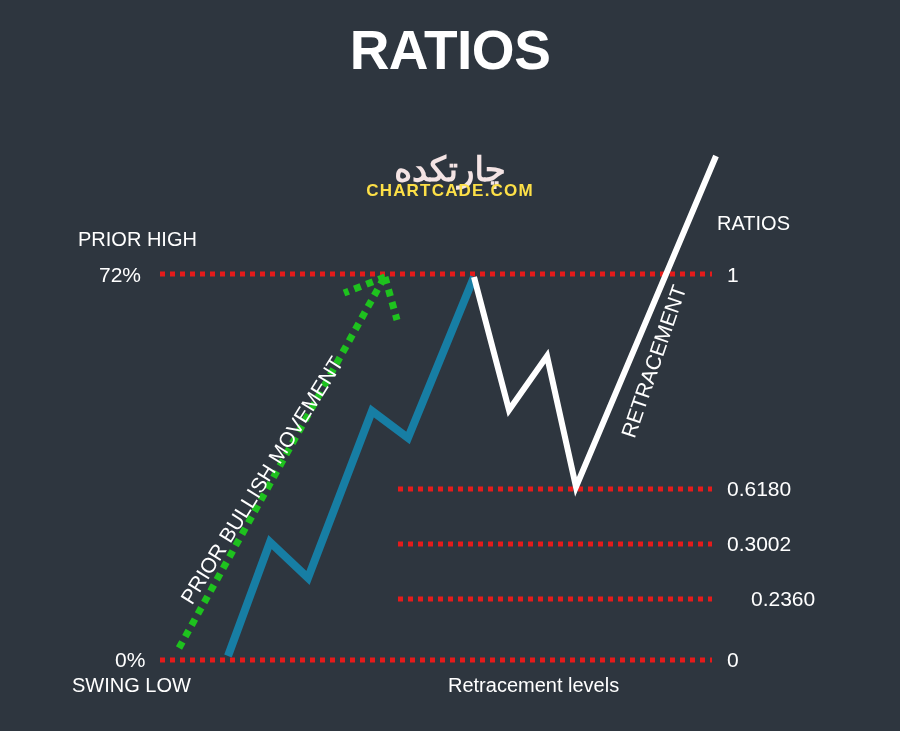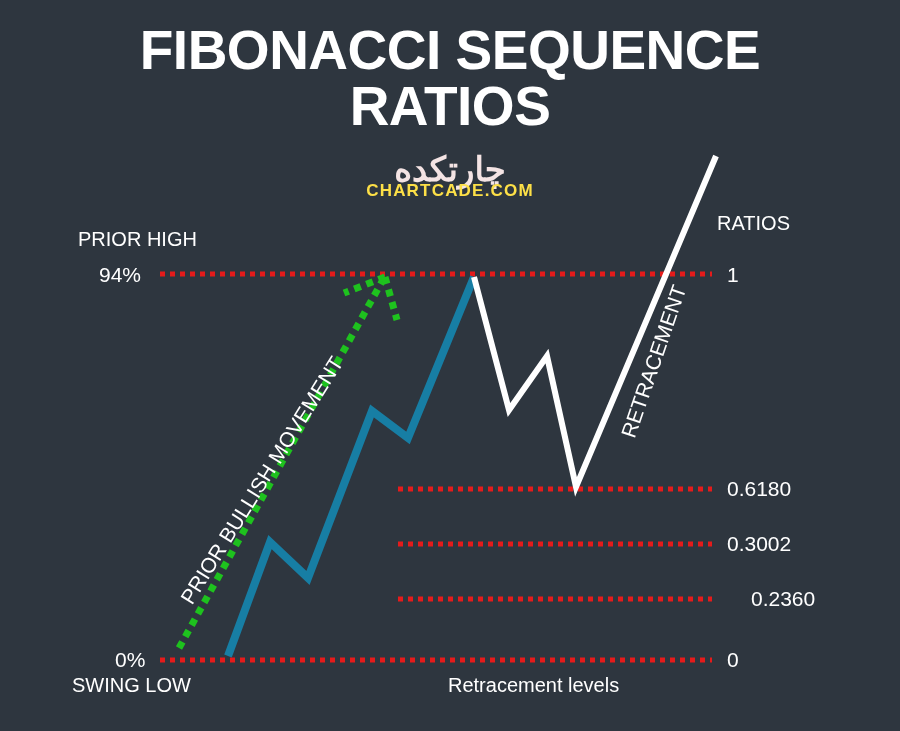--- a/index.html
+++ b/index.html
@@ -143,31 +143,30 @@
       <line x1="385" y1="277" x2="344" y2="293" stroke="#1ec21e" stroke-width="7" stroke-dasharray="7 6" stroke-linecap="butt"></line>
       <line x1="385" y1="277" x2="397" y2="320" stroke="#1ec21e" stroke-width="7" stroke-dasharray="7 6" stroke-linecap="butt"></line>
     </g>
 
     <polyline points="228,656 270,542 308,578 372,411 408,438 474,277" fill="none" stroke="#177ea4" stroke-width="8" stroke-linejoin="miter" stroke-linecap="butt"></polyline>
 
     <polyline points="474,277 509,410 547,356 576,487 716,156" fill="none" stroke="#ffffff" stroke-width="6" stroke-linejoin="miter" stroke-linecap="butt"></polyline>
   </svg>
 
   <div class="title-block">
-    <span class="title-line">FIBONACCI SEQUENCE</span>
     <span class="title-line">RATIOS</span>
   </div>
 
   <div class="watermark">
     <span class="wm-fa">چارتکده</span>
     <span class="wm-en">CHARTCADE.COM</span>
   </div>
 
   <div class="lbl lbl-swing-high">PRIOR HIGH</div>
-  <div class="lbl lbl-pct-100">94%</div>
+  <div class="lbl lbl-pct-100">72%</div>
   <div class="lbl lbl-pct-0">0%</div>
   <div class="lbl lbl-swing-low">SWING LOW</div>
 
   <div class="lbl lbl-ratios">RATIOS</div>
 
   <div class="ratio-lbl" style="top:263px;">1</div>
   <div class="ratio-lbl" style="top:477px;text-align:center;">0.6180</div>
   <div class="ratio-lbl" style="top:532px;">0.3002</div>
   <div class="ratio-lbl" style="top:587px;margin-left:24px;">0.2360</div>
   <div class="ratio-lbl" style="top:648px;">0</div>

